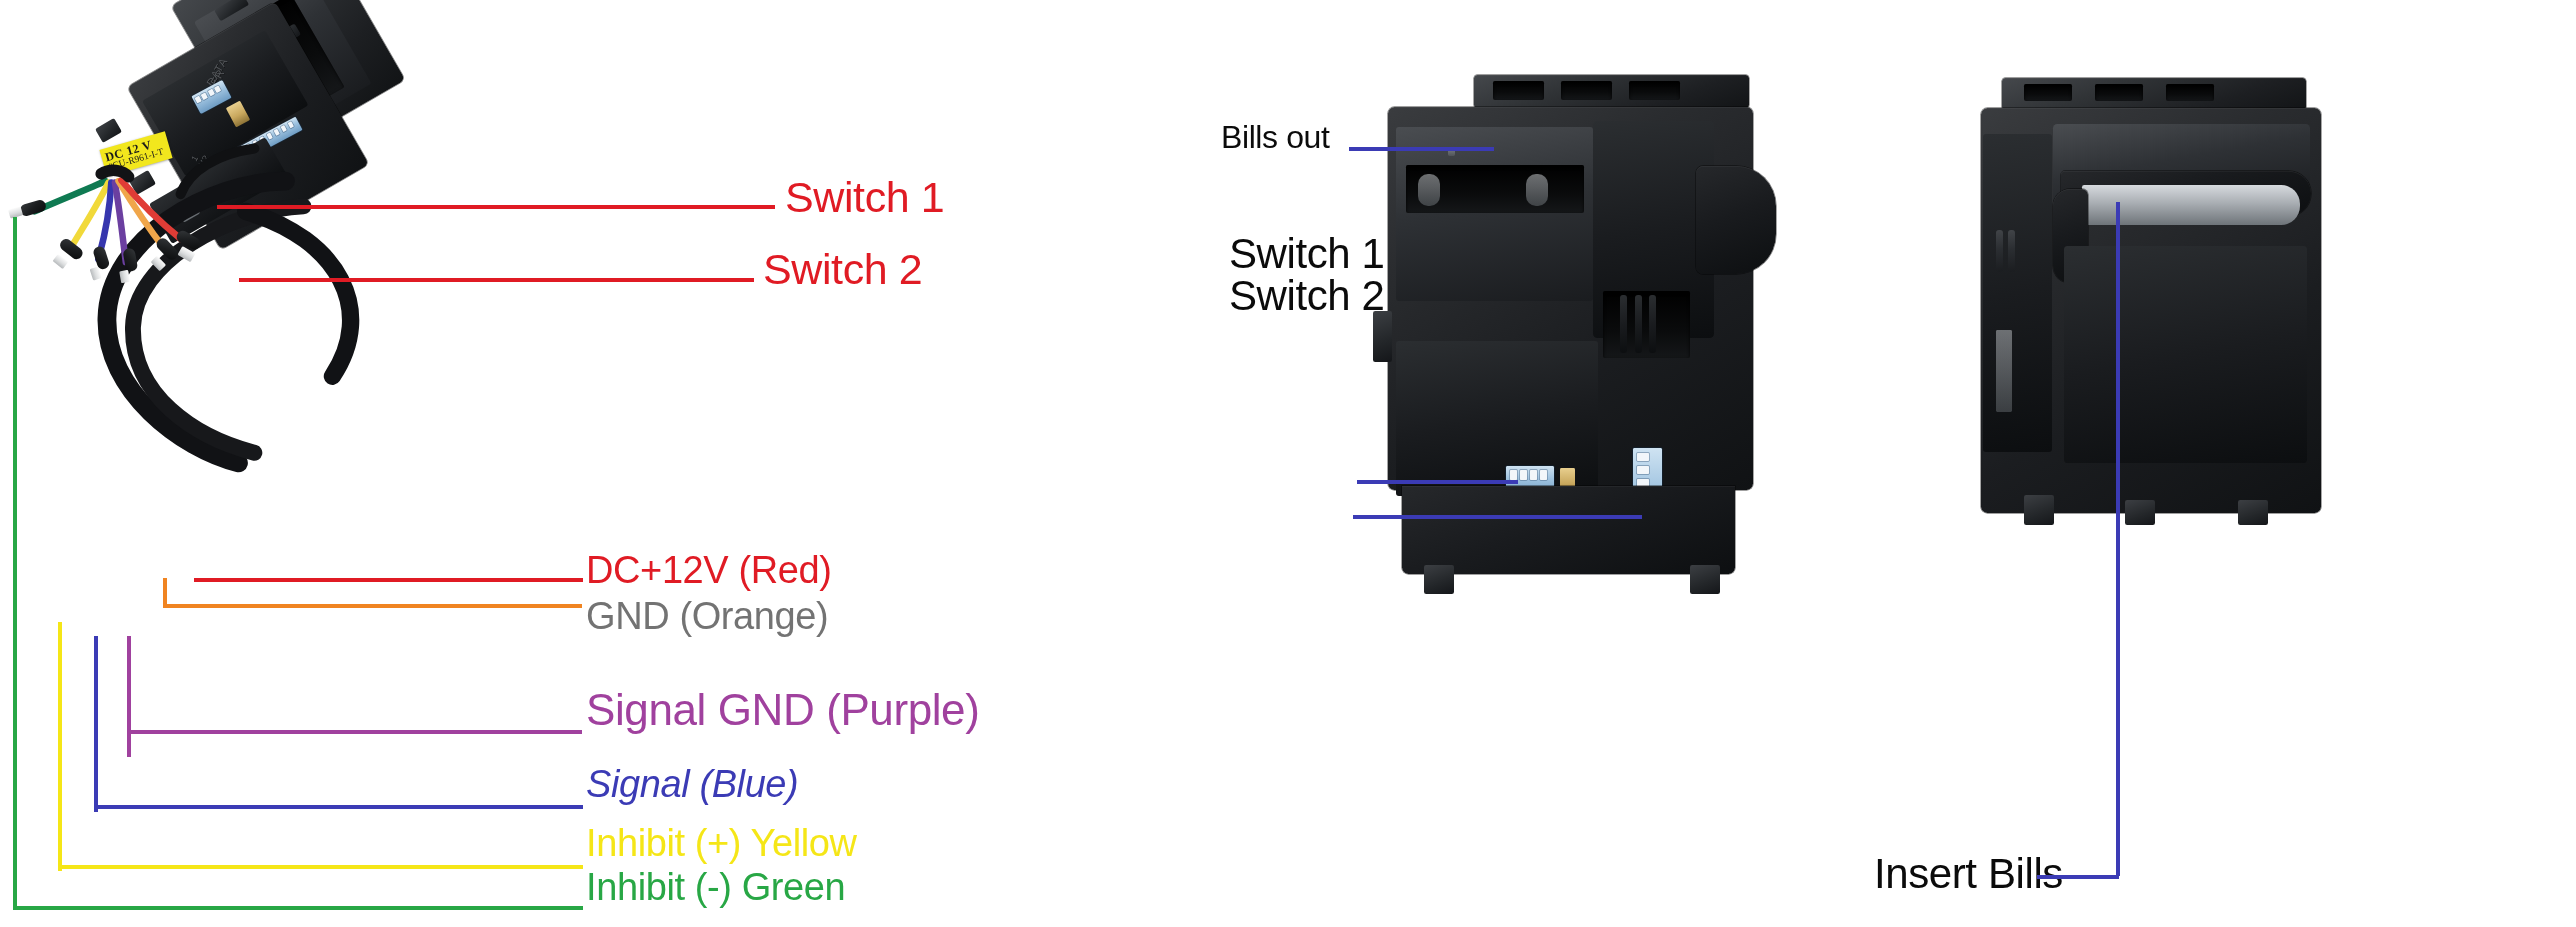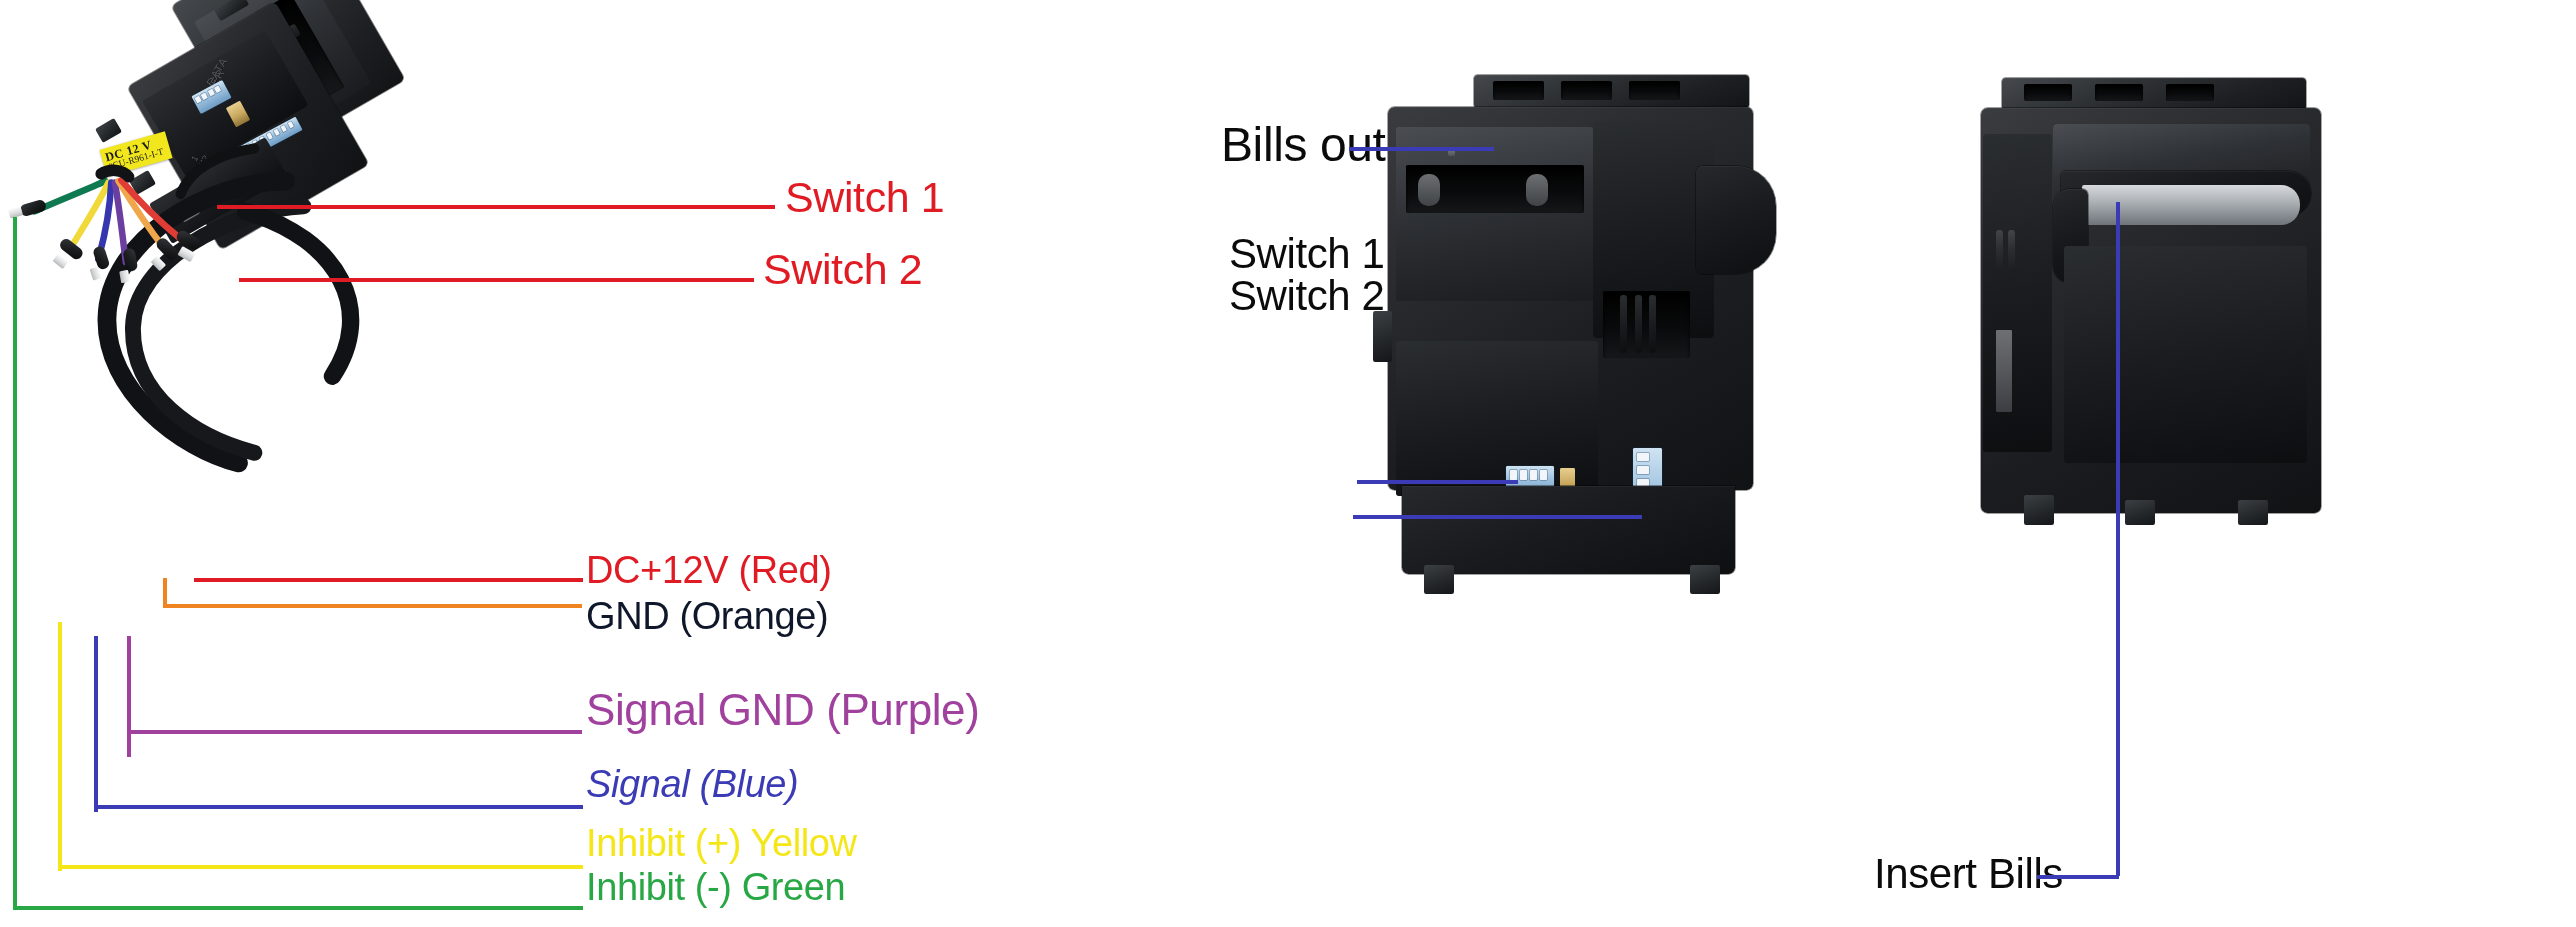--- a/index.html
+++ b/index.html
@@ -212,21 +212,21 @@
     <div class="lead-thin-v" style="left:94px;top:636px;height:176px;background:#3b3bb5;"></div>
     <div class="lead-thin-h" style="left:94px;top:805px;width:489px;background:#3b3bb5;"></div>
 
     <div class="lead-thin-v" style="left:58px;top:622px;height:249px;background:#f5e617;"></div>
     <div class="lead-thin-h" style="left:58px;top:865px;width:525px;background:#f5e617;"></div>
 
     <div class="lead-thin-v" style="left:13px;top:217px;height:693px;background:#28a745;"></div>
     <div class="lead-thin-h" style="left:13px;top:906px;width:570px;background:#28a745;"></div>
 
     <div class="lbl" style="left:586px;top:551px;font-size:38px;color:#e01b24;">DC+12V (Red)</div>
-    <div class="lbl" style="left:586px;top:597px;font-size:38px;color:#0f172a;">GND (Orange)</div>
+    <div class="lbl" style="left:586px;top:597px;font-size:38px;color:#737373;">GND (Orange)</div>
     <div class="lbl" style="left:586px;top:688px;font-size:44px;color:#a0419e;">Signal GND (Purple)</div>
     <div class="lbl" style="left:586px;top:765px;font-size:38px;color:#3b3bb5;font-style:italic;">Signal (Blue)</div>
     <div class="lbl" style="left:586px;top:868px;font-size:38px;color:#28a745;">Inhibit (-) Green</div>
     <div class="lbl" style="left:586px;top:824px;font-size:38px;color:#f5e617;">Inhibit (+) Yellow</div>
   </div>
 
   <div class="dev" style="left:1084px;top:0;width:1492px;height:928px;">
 
     <div>
 
@@ -296,21 +296,21 @@
       <div class="lip" style="left:998px;top:185px;width:218px;height:40px;border-radius:2.2px 19px 19px 2.2px;"></div>
       <div class="shell dark" style="left:969px;top:189px;width:35px;height:94px;border-radius:17.4px 5.8px 5.8px 17.4px;"></div>
 
       <div class="facet d" style="left:980px;top:246px;width:243px;height:217px;border-radius:3.6px;"></div>
 
       <div class="tab" style="left:940px;top:495px;width:30px;height:30px;"></div>
       <div class="tab" style="left:1041px;top:500px;width:30px;height:24.6px;"></div>
       <div class="tab" style="left:1154px;top:500px;width:30px;height:24.6px;"></div>
     </div>
 
-    <div class="lbl black" style="left:137px;top:121px;font-size:48px;text-align:right;">Bills out</div>
+    <div class="lbl black" style="left:137px;top:121px;font-size:32px;text-align:right;">Bills out</div>
     <div class="lead-h" style="left:265px;top:147px;width:145px;height:3.6px;background:#3b3bb5;"></div>
 
     <div class="lbl black" style="left:145px;top:233px;font-size:42px;">Switch 1</div>
     <div class="lead-h" style="left:273px;top:480px;width:161px;height:3.6px;background:#3b3bb5;"></div>
 
     <div class="lbl black" style="left:145px;top:275px;font-size:42px;">Switch 2</div>
     <div class="lead-h" style="left:269px;top:515px;width:289px;height:3.6px;background:#3b3bb5;"></div>
 
     <div class="lbl black" style="left:790px;top:853px;font-size:42px;">Insert Bills</div>
     <div class="lead-v" style="left:1032px;top:202px;height:674px;width:3.6px;background:#3b3bb5;"></div>

